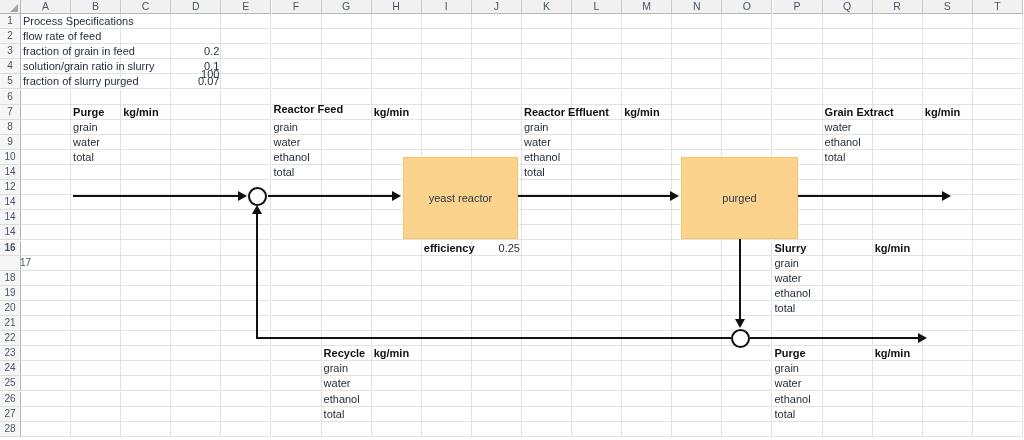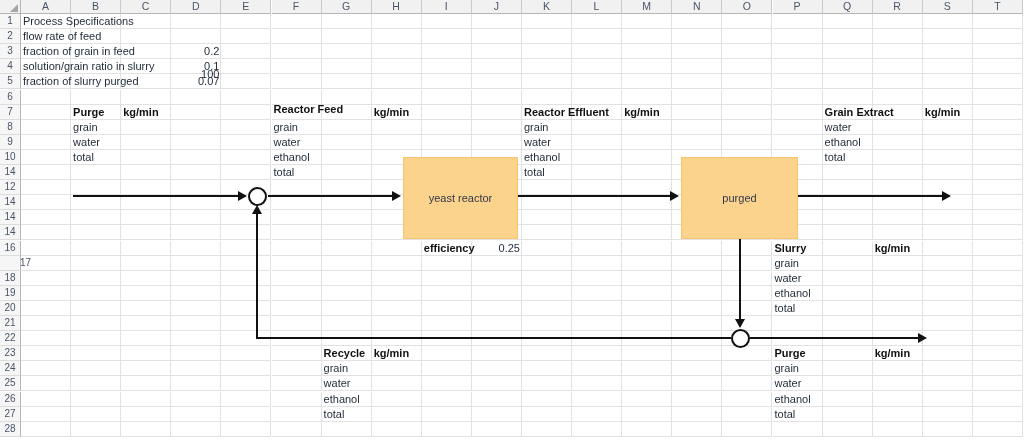--- a/index.html
+++ b/index.html
@@ -126,21 +126,21 @@
       <div class="rowhead" style="top: 89.5px;">6</div>
       <div class="rowhead" style="top: 104.6px;">7</div>
       <div class="rowhead" style="top: 119.7px;">8</div>
       <div class="rowhead" style="top: 134.8px;">9</div>
       <div class="rowhead" style="top: 149.9px;">10</div>
       <div class="rowhead" style="top: 165px;">14</div>
       <div class="rowhead" style="top: 180.1px;">12</div>
       <div class="rowhead" style="top: 195.2px;">14</div>
       <div class="rowhead" style="top: 210.3px;">14</div>
       <div class="rowhead" style="top: 225.4px;">14</div>
-      <div class="rowhead" style="top: 240.5px;">16</div>
+      <div class="rowhead" style="top: 240.5px; font-weight: bold;">16</div>
       <div class="rowhead" style="top: 255.6px; padding-left: 20px;">17</div>
       <div class="rowhead" style="top: 270.7px;">18</div>
       <div class="rowhead" style="top: 285.8px;">19</div>
       <div class="rowhead" style="top: 300.9px;">20</div>
       <div class="rowhead" style="top: 316px;">21</div>
       <div class="rowhead" style="top: 331.1px;">22</div>
       <div class="rowhead" style="top: 346.2px;">23</div>
       <div class="rowhead" style="top: 361.3px;">24</div>
       <div class="rowhead" style="top: 376.4px;">25</div>
       <div class="rowhead" style="top: 391.5px;">26</div>

